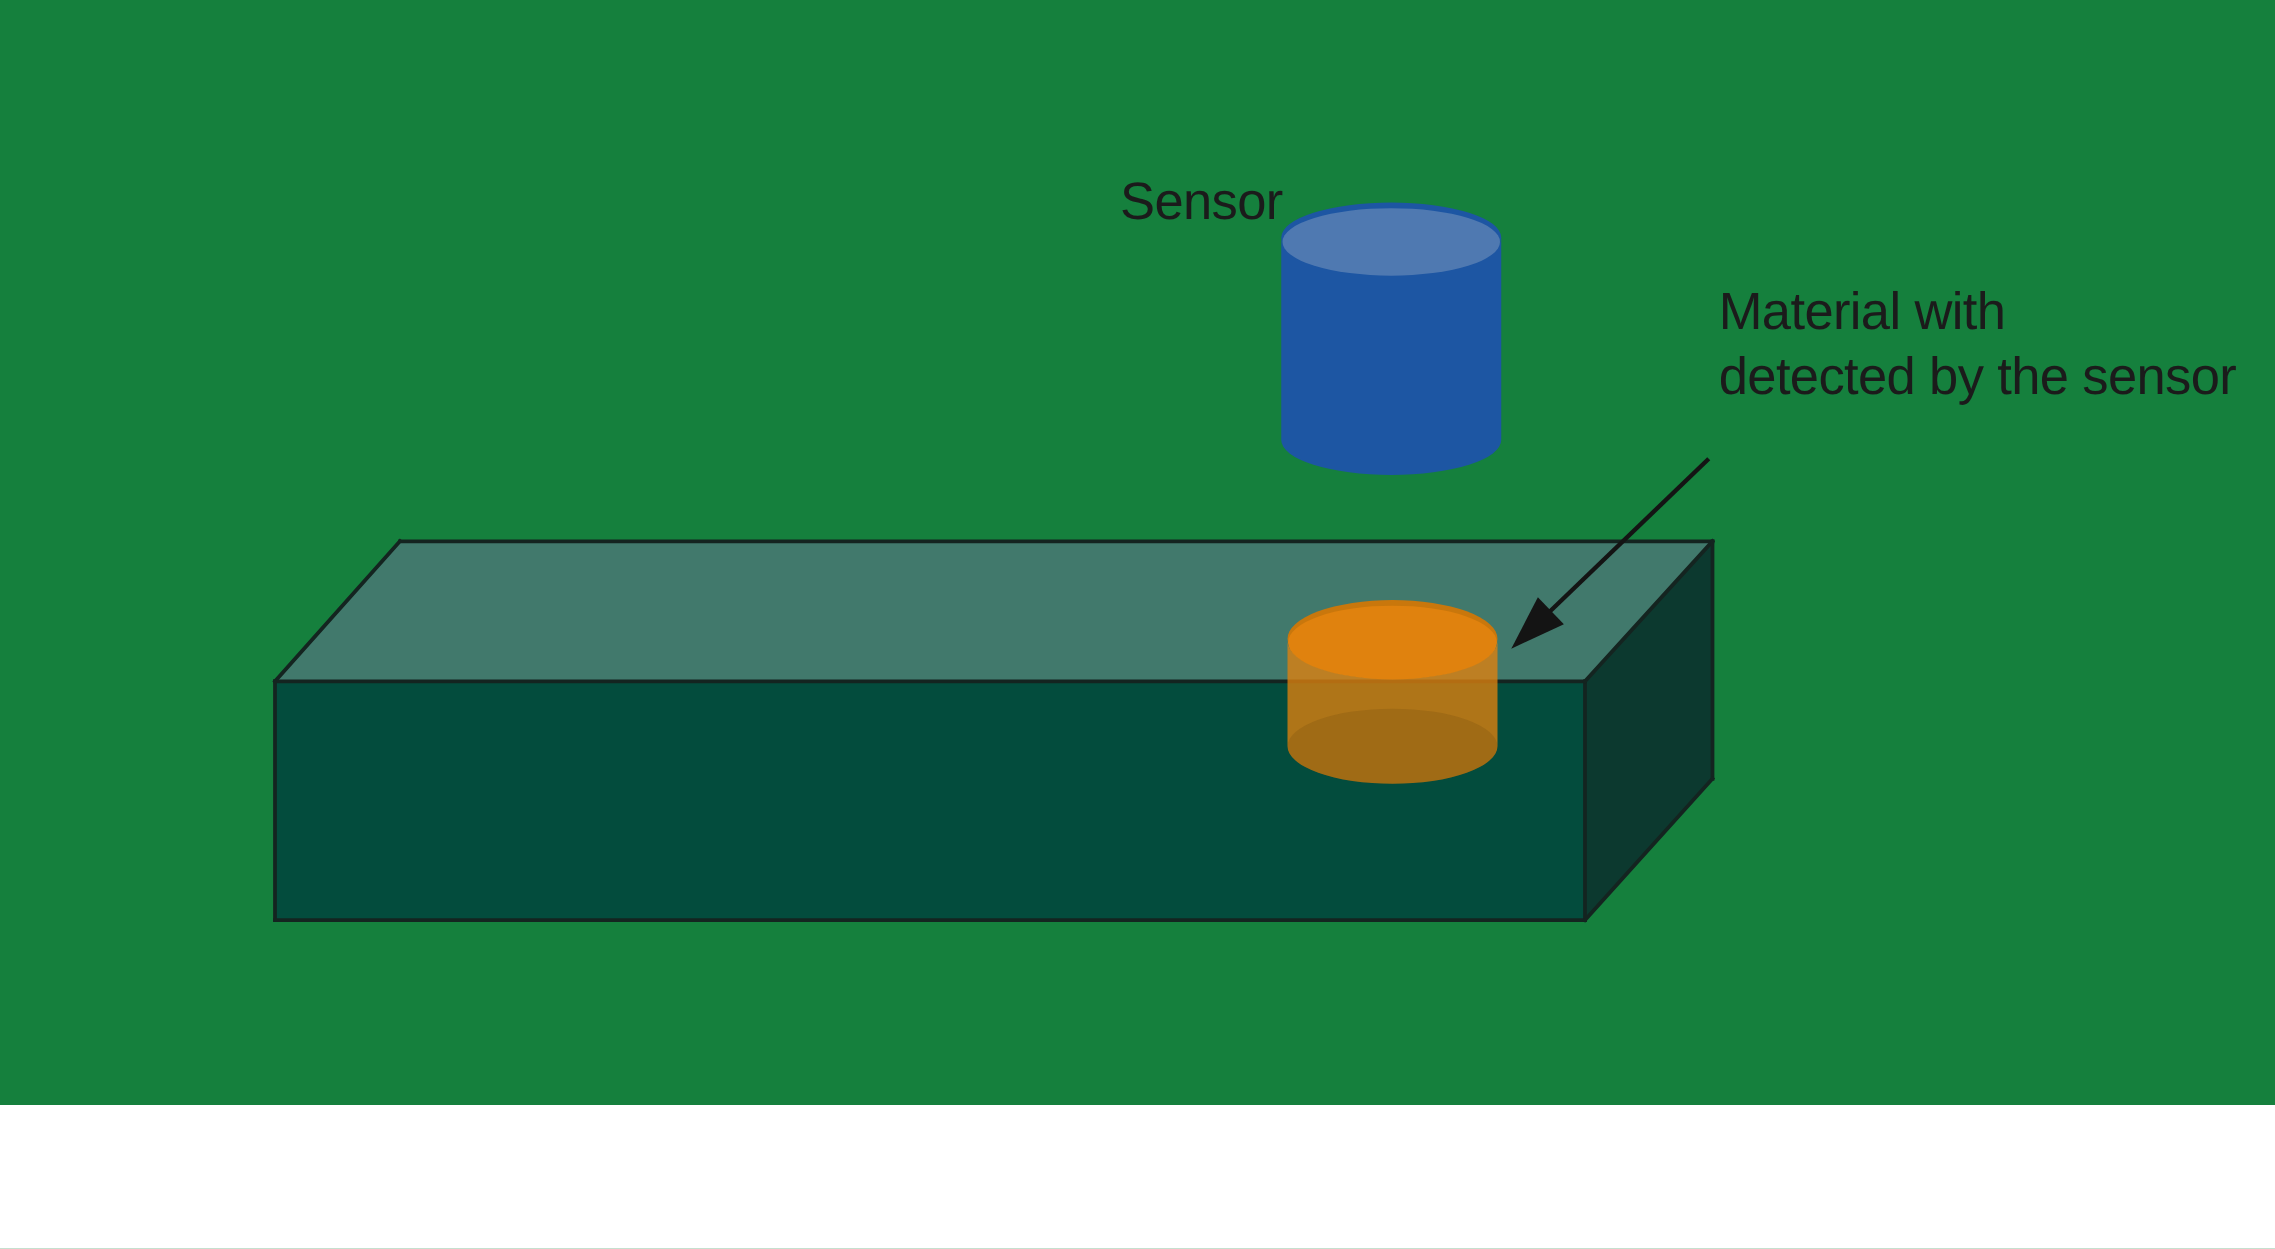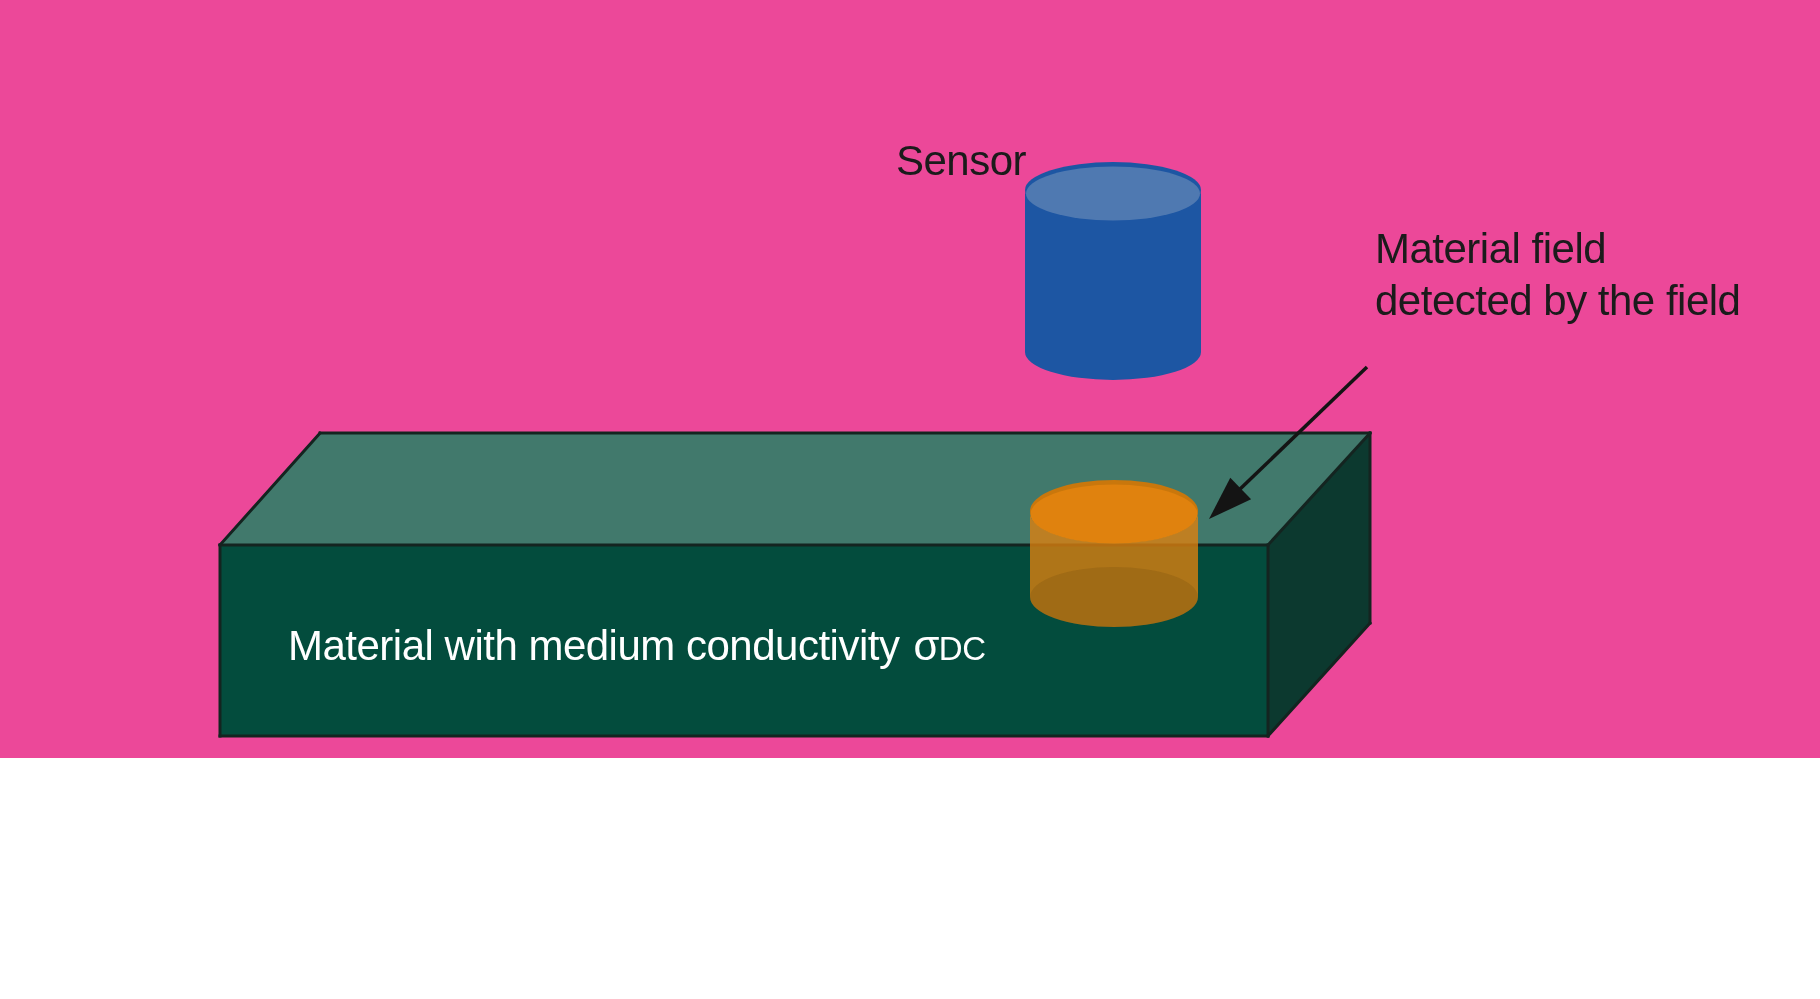--- a/index.html
+++ b/index.html
@@ -4,22 +4,22 @@
 <style>
   html, body {
     margin: 0;
     padding: 0;
     background: #ffffff;
     font-family: "Liberation Sans", sans-serif;
   }
   .canvas {
     position: relative;
     width: 1820px;
-    height: 758px;
-    background: #ec4899;
+    height: 884px;
+    background: #15803d;
     overflow: hidden;
   }
   .canvas svg {
     position: absolute;
     left: 0;
     top: 0;
   }
   .label {
     position: absolute;
     white-space: nowrap;
@@ -87,21 +87,18 @@
 
     <g>
       <line x1="1367" y1="367" x2="1238" y2="491" stroke-width="3.5" stroke="#141414"></line>
       <polygon points="1209,519 1230.3,477.7 1251.1,499.3" fill="#141414"></polygon>
     </g>
   </svg>
 
   <div class="label label-dark sensor-label">Sensor</div>
 
   <div class="label label-dark annotation-text">
-    <div>Material field</div>
-    <div>detected by the field</div>
+    <div>Material with</div>
+    <div>detected by the sensor</div>
   </div>
 
-  <div class="label label-light material-label">
-    <span>Material with medium conductivity</span><span class="sigma">σ</span><span class="sigma-sub">DC</span>
-  </div>
 
 </div>
 
 </body></html>

